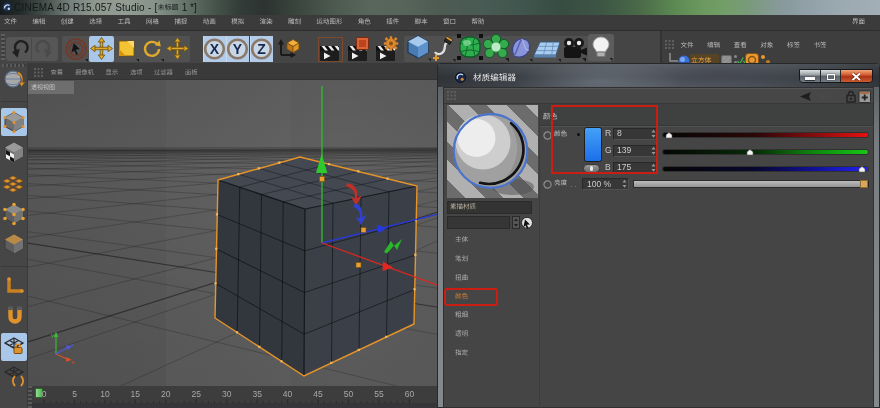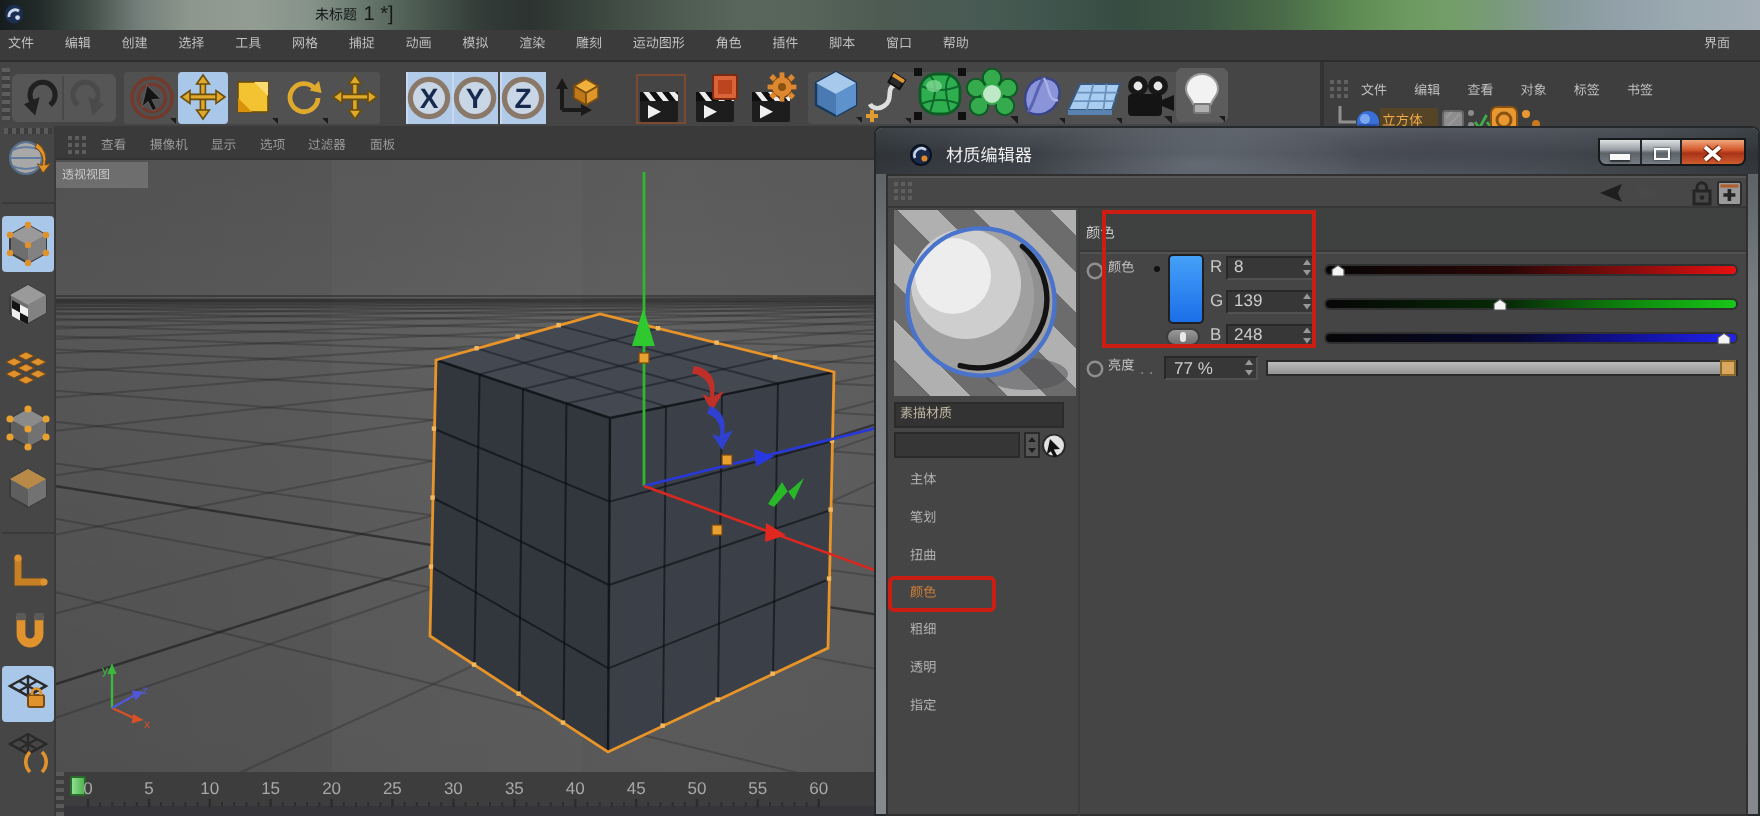--- a/index.html
+++ b/index.html
@@ -84,20 +84,21 @@
         <path id="u900f" d="M61 -765C119 -716 187 -646 216 -597L278 -644C246 -692 177 -760 118 -806ZM854 -824C736 -797 518 -780 338 -773C345 -758 353 -734 355 -719C430 -721 512 -725 593 -732V-655H313V-596H547C480 -526 377 -462 283 -431C298 -418 318 -393 329 -377C421 -413 523 -483 593 -561V-427H665V-564C732 -487 831 -417 923 -381C934 -398 954 -423 969 -436C874 -465 773 -528 709 -596H952V-655H665V-738C754 -747 837 -759 903 -773ZM392 -403V-344H508C490 -237 446 -158 309 -115C324 -102 343 -76 350 -60C506 -113 558 -210 579 -344H699C691 -312 683 -280 674 -255H844C835 -180 826 -147 813 -135C805 -128 797 -127 780 -127C763 -127 716 -128 668 -132C678 -115 685 -91 686 -74C736 -70 784 -70 808 -72C835 -73 854 -78 870 -94C892 -115 904 -166 916 -283C917 -293 918 -311 918 -311H756L777 -403ZM251 -456H56V-386H179V-83C136 -63 90 -27 45 15L95 80C152 18 206 -34 243 -34C265 -34 296 -5 335 19C401 58 484 68 600 68C698 68 867 63 945 58C946 36 958 -1 966 -20C867 -10 715 -3 601 -3C495 -3 411 -9 349 -46C301 -74 278 -98 251 -100Z"></path>
         <path id="u96d5" d="M732 -806C755 -757 776 -693 784 -650L842 -675C834 -716 812 -780 788 -828ZM641 -840C610 -711 560 -582 500 -488V-796H90V-397C90 -262 86 -83 31 43C46 48 75 64 87 75C145 -57 152 -255 152 -397V-732H436V-24C436 -9 432 -5 419 -5C405 -5 361 -4 312 -6C322 13 334 46 337 64C399 65 441 63 467 51C492 38 500 16 500 -22V-433C510 -421 520 -409 525 -401C543 -427 560 -456 577 -487V81H644V28H964V-41H821V-183H945V-248H821V-385H945V-450H821V-581H955V-649H650C672 -706 691 -765 706 -824ZM265 -703V-619H189V-563H265V-482H178V-427H413V-482H319V-563H398V-619H319V-703ZM191 -364V-58H240V-113H393V-364ZM240 -308H345V-168H240ZM644 -385H757V-248H644ZM644 -450V-581H757V-450ZM644 -183H757V-41H644Z"></path>
         <path id="u9762" d="M389 -334H601V-221H389ZM389 -395V-506H601V-395ZM389 -160H601V-43H389ZM58 -774V-702H444C437 -661 426 -614 416 -576H104V80H176V27H820V80H896V-576H493L532 -702H945V-774ZM176 -43V-506H320V-43ZM820 -43H670V-506H820Z"></path>
         <path id="u9879" d="M618 -500V-289C618 -184 591 -56 319 19C335 34 357 61 366 77C649 -12 693 -158 693 -289V-500ZM689 -91C766 -41 864 31 911 79L961 26C913 -21 813 -90 736 -138ZM29 -184 48 -106C140 -137 262 -179 379 -219L369 -284L247 -247V-650H363V-722H46V-650H172V-225ZM417 -624V-153H490V-556H816V-155H891V-624H655C670 -655 686 -692 702 -728H957V-796H381V-728H613C603 -694 591 -656 578 -624Z"></path>
         <path id="u9898" d="M176 -615H380V-539H176ZM176 -743H380V-668H176ZM108 -798V-484H450V-798ZM695 -530C688 -271 668 -143 458 -77C471 -65 488 -42 494 -27C722 -103 751 -248 758 -530ZM730 -186C793 -141 870 -75 908 -33L954 -79C914 -120 835 -183 774 -226ZM124 -302C119 -157 100 -37 33 41C49 49 77 68 88 78C125 30 149 -28 164 -98C254 35 401 58 614 58H936C940 39 952 9 963 -6C905 -4 660 -4 615 -4C495 -5 395 -11 317 -43V-186H483V-244H317V-351H501V-410H49V-351H252V-81C222 -105 197 -136 178 -176C183 -214 186 -255 188 -298ZM540 -636V-215H603V-579H841V-219H907V-636H719C731 -664 744 -699 757 -733H955V-794H499V-733H681C672 -700 661 -664 650 -636Z"></path>
         <path id="u989c" d="M698 -506C696 -147 684 -34 432 30C444 43 461 67 467 82C735 9 755 -126 757 -506ZM400 -459C345 -410 243 -364 158 -338C175 -325 194 -304 205 -289C295 -320 398 -372 462 -433ZM431 -185C371 -104 252 -35 132 1C148 15 167 38 178 55C306 12 427 -63 497 -156ZM740 -77C805 -32 882 35 918 80L961 34C924 -11 845 -75 782 -118ZM536 -609V-137H596V-552H851V-139H914V-609H725C738 -641 753 -680 766 -718H947V-778H514V-718H703C693 -683 678 -641 664 -609ZM229 -824C242 -799 254 -767 263 -740H68V-677H496V-740H334C325 -770 308 -811 291 -842ZM415 -326C356 -263 246 -205 150 -172C155 -225 156 -277 156 -321V-472H493V-535H392C412 -569 434 -613 453 -653L390 -669C375 -630 349 -574 326 -535H195L248 -554C240 -586 217 -636 194 -671L135 -652C157 -616 178 -568 186 -535H89V-322C89 -215 84 -65 32 45C49 51 79 69 92 81C125 9 142 -82 150 -169C166 -155 183 -134 193 -118C296 -158 407 -224 475 -300Z"></path>
       </defs>
     </svg>
     <div class="a" style="left:0;top:0;width:880px;height:15px;background:
 linear-gradient(to right,#161c1e 0px,#232b2a 20px,#45504a 45px,#75807c 70px,#8d978d 95px,#929c93 125px,#86938a 155px,#64746a 185px,#46544c 215px,#333c38 240px,#2c3330 265px,#3c4740 300px,#4d5a50 335px,#59665b 370px,#57645a 405px,#4e5b53 440px,#495b54 480px,#41564e 520px,#374c42 560px,#3c5544 600px,#4a6a48 640px,#5c8a52 675px,#6c9a60 705px,#739e68 725px,#7a9a7c 750px,#87999b 780px,#92a1a9 810px,#9caab2 845px,#a3aeb6 880px)"></div>
+    <span class="lat" style="left:14px;top:2px;font-size:10px;line-height:11px;letter-spacing:0.22px;color:#15181a">CINEMA 4D R15.057 Studio - [</span>
     <svg class="t" style="left:0;top:0">
       <g fill="#15181a" transform="translate(157.5,9.66) scale(0.00700)">
         <use href="#u672a" x="0"></use>
         <use href="#u6807" x="1000"></use>
         <use href="#u9898" x="2000"></use>
       </g>
     </svg>
     <span class="lat" style="left:179px;top:2px;font-size:10px;line-height:11px;color:#15181a"> 1 *]</span>
     <svg class="a" width="10" height="10" style="left:2px;top:2px">
       <circle cx="5" cy="5" r="4.6" fill="#1b2f52"></circle>
@@ -998,21 +999,21 @@
       <path d="M1.5 4.5 h4 l-2 -2.8 z M1.5 7 h4 l-2 2.8 z" fill="#989898"></path>
     </svg>
     <span class="lat" style="left:605px;top:144.5px;font-size:8.5px;line-height:11px;color:#c8c8c8">G</span>
     <div class="a" style="left:613px;top:144.5px;width:45px;height:12px;background:#373737;border-top:1px solid #282828;border-left:1px solid #282828;border-bottom:1px solid #515151;border-right:1px solid #515151"></div>
     <span class="lat" style="left:617px;top:145.0px;font-size:8.5px;line-height:11px;color:#cdcdcd">139</span>
     <svg class="a" width="7" height="12" style="left:650px;top:144.5px">
       <path d="M1.5 4.5 h4 l-2 -2.8 z M1.5 7 h4 l-2 2.8 z" fill="#989898"></path>
     </svg>
     <span class="lat" style="left:605px;top:161.5px;font-size:8.5px;line-height:11px;color:#c8c8c8">B</span>
     <div class="a" style="left:613px;top:161.5px;width:45px;height:12px;background:#373737;border-top:1px solid #282828;border-left:1px solid #282828;border-bottom:1px solid #515151;border-right:1px solid #515151"></div>
-    <span class="lat" style="left:617px;top:162.0px;font-size:8.5px;line-height:11px;color:#cdcdcd">248</span>
+    <span class="lat" style="left:617px;top:162.0px;font-size:8.5px;line-height:11px;color:#cdcdcd">175</span>
     <svg class="a" width="7" height="12" style="left:650px;top:161.5px">
       <path d="M1.5 4.5 h4 l-2 -2.8 z M1.5 7 h4 l-2 2.8 z" fill="#989898"></path>
     </svg>
     <div class="a" style="left:663px;top:132.5px;width:205px;height:4.6px;border-radius:2px;background:linear-gradient(to right,#060606,#2b0707 45%,#8a0d0d 75%,#e81010);box-shadow:0 0 0 1px rgba(0,0,0,0.3)"></div>
     <svg class="a" width="8" height="7" style="left:665.4px;top:131.5px">
       <path d="M1 2.8 L4 0.6 L7 2.8 L7 6 L1 6 z" fill="#f4f4f4" stroke="#555" stroke-width="0.6"></path>
     </svg>
     <div class="a" style="left:663px;top:149.5px;width:205px;height:4.6px;border-radius:2px;background:linear-gradient(to right,#060606,#072b07 45%,#0f8a0f 75%,#17c817);box-shadow:0 0 0 1px rgba(0,0,0,0.3)"></div>
     <svg class="a" width="8" height="7" style="left:745.8px;top:148.5px">
       <path d="M1 2.8 L4 0.6 L7 2.8 L7 6 L1 6 z" fill="#f4f4f4" stroke="#555" stroke-width="0.6"></path>
@@ -1025,19 +1026,19 @@
       <circle cx="4.5" cy="4.5" r="3.6" fill="none" stroke="#8e8e8e" stroke-width="1.2"></circle>
     </svg>
     <svg class="t" style="left:0;top:0">
       <g fill="#c8c8c8" transform="translate(554.0,184.81) scale(0.00660)">
         <use href="#u4eae" x="0"></use>
         <use href="#u5ea6" x="1000"></use>
       </g>
     </svg>
     <span class="lat" style="left:570px;top:180px;font-size:8px;color:#909090">. .</span>
     <div class="a" style="left:582px;top:178px;width:47px;height:12px;background:#373737;border-top:1px solid #282828;border-left:1px solid #282828;border-bottom:1px solid #515151;border-right:1px solid #515151"></div>
-    <span class="lat" style="left:587px;top:178.5px;font-size:8.5px;line-height:11px;color:#cdcdcd">77 %</span>
+    <span class="lat" style="left:587px;top:178.5px;font-size:8.5px;line-height:11px;color:#cdcdcd">100 %</span>
     <svg class="a" width="7" height="12" style="left:621px;top:178px">
       <path d="M1.5 4.5 h4 l-2 -2.8 z M1.5 7 h4 l-2 2.8 z" fill="#989898"></path>
     </svg>
     <div class="a" style="left:633px;top:179.5px;width:236px;height:8px;background:linear-gradient(#bcbcbc,#939393);border:1px solid #2b2b2b"></div>
     <div class="a" style="left:860px;top:179.5px;width:8px;height:8px;background:#d9a75e;border:1px solid #8a6a30"></div>
     <div class="a" style="left:551px;top:105px;width:107px;height:69px;border:2.5px solid #cc1d12"></div>
   </div>
 </body></html>

